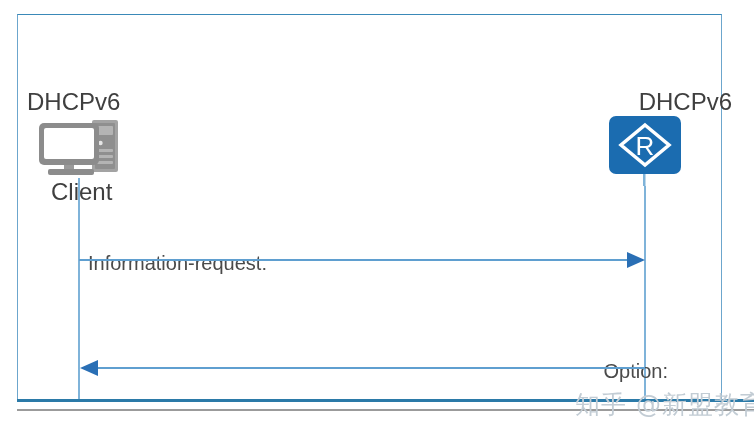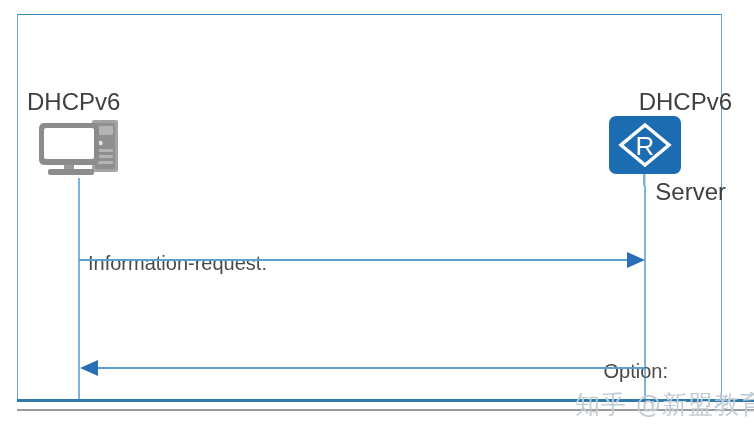--- a/index.html
+++ b/index.html
@@ -180,25 +180,25 @@
 </style>
 </head>
 <body>
 
 <div id="canvas">
 
   <div class="frame"></div>
 
   <div class="caption caption-client">
     <div class="line1">DHCPv6</div>
+    <div class="line2">Client</div>
   </div>
 
   <div class="caption caption-server">
     <div class="line1">DHCPv6</div>
-    <div class="line2">Server</div>
   </div>
 
   <div class="client-icon">
     <svg width="86" height="64" viewBox="0 0 86 64" xmlns="http://www.w3.org/2000/svg">
 
       <rect x="54" y="2" width="26" height="52" rx="2" fill="#a3a3a3"></rect>
       <rect x="57" y="5" width="20" height="46" rx="1" fill="#8f8f8f"></rect>
       <rect x="59" y="8" width="16" height="9" rx="1" fill="#b4b4b4"></rect>
       <circle cx="62.5" cy="25" r="2.2" fill="#e6e6e6"></circle>
       <rect x="59" y="31" width="16" height="3" rx="1" fill="#b4b4b4"></rect>

